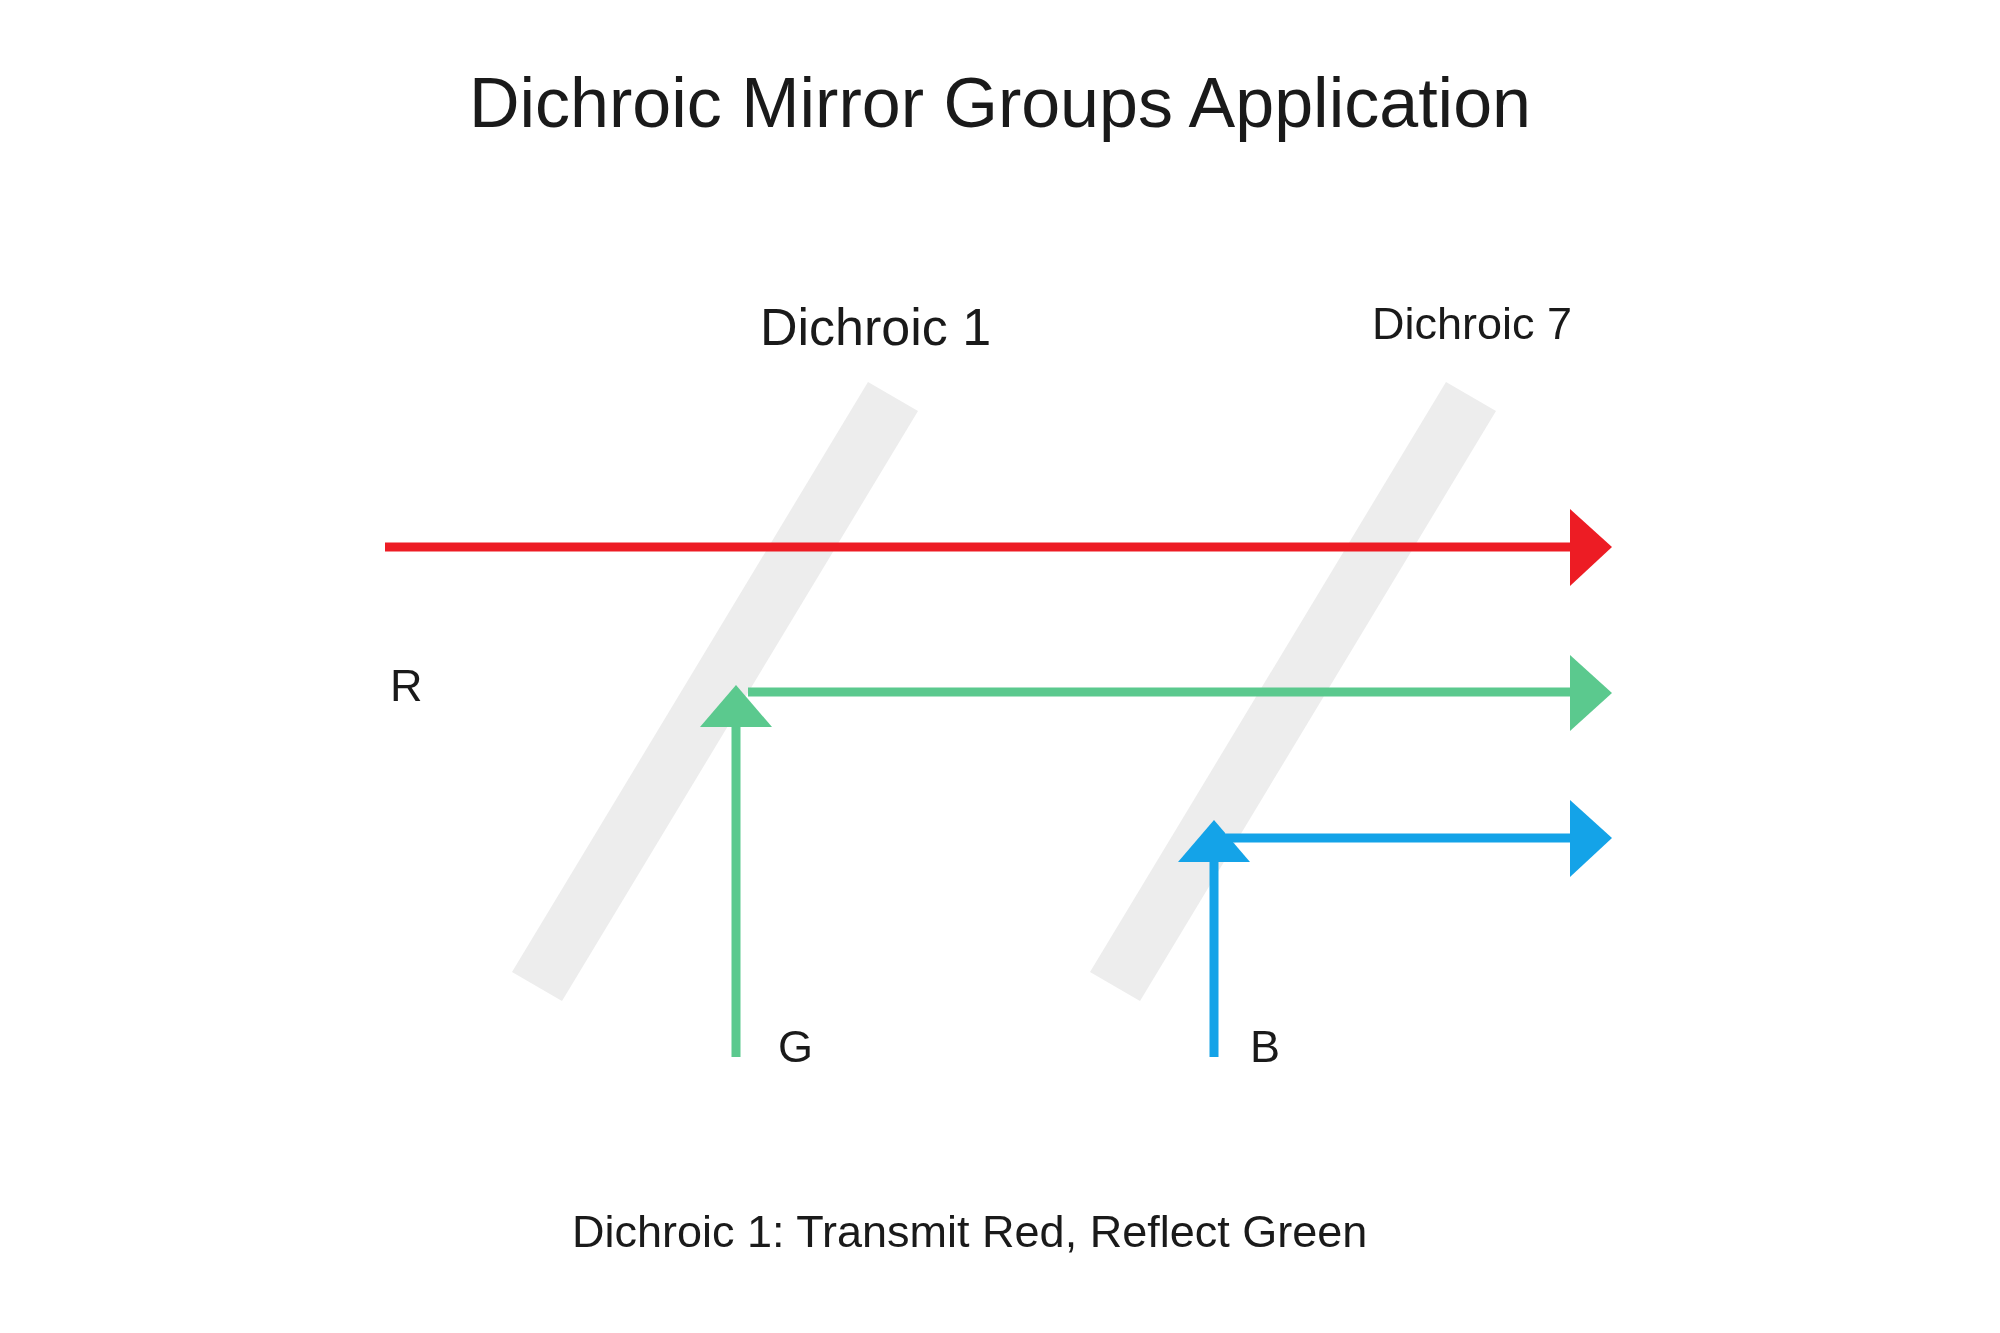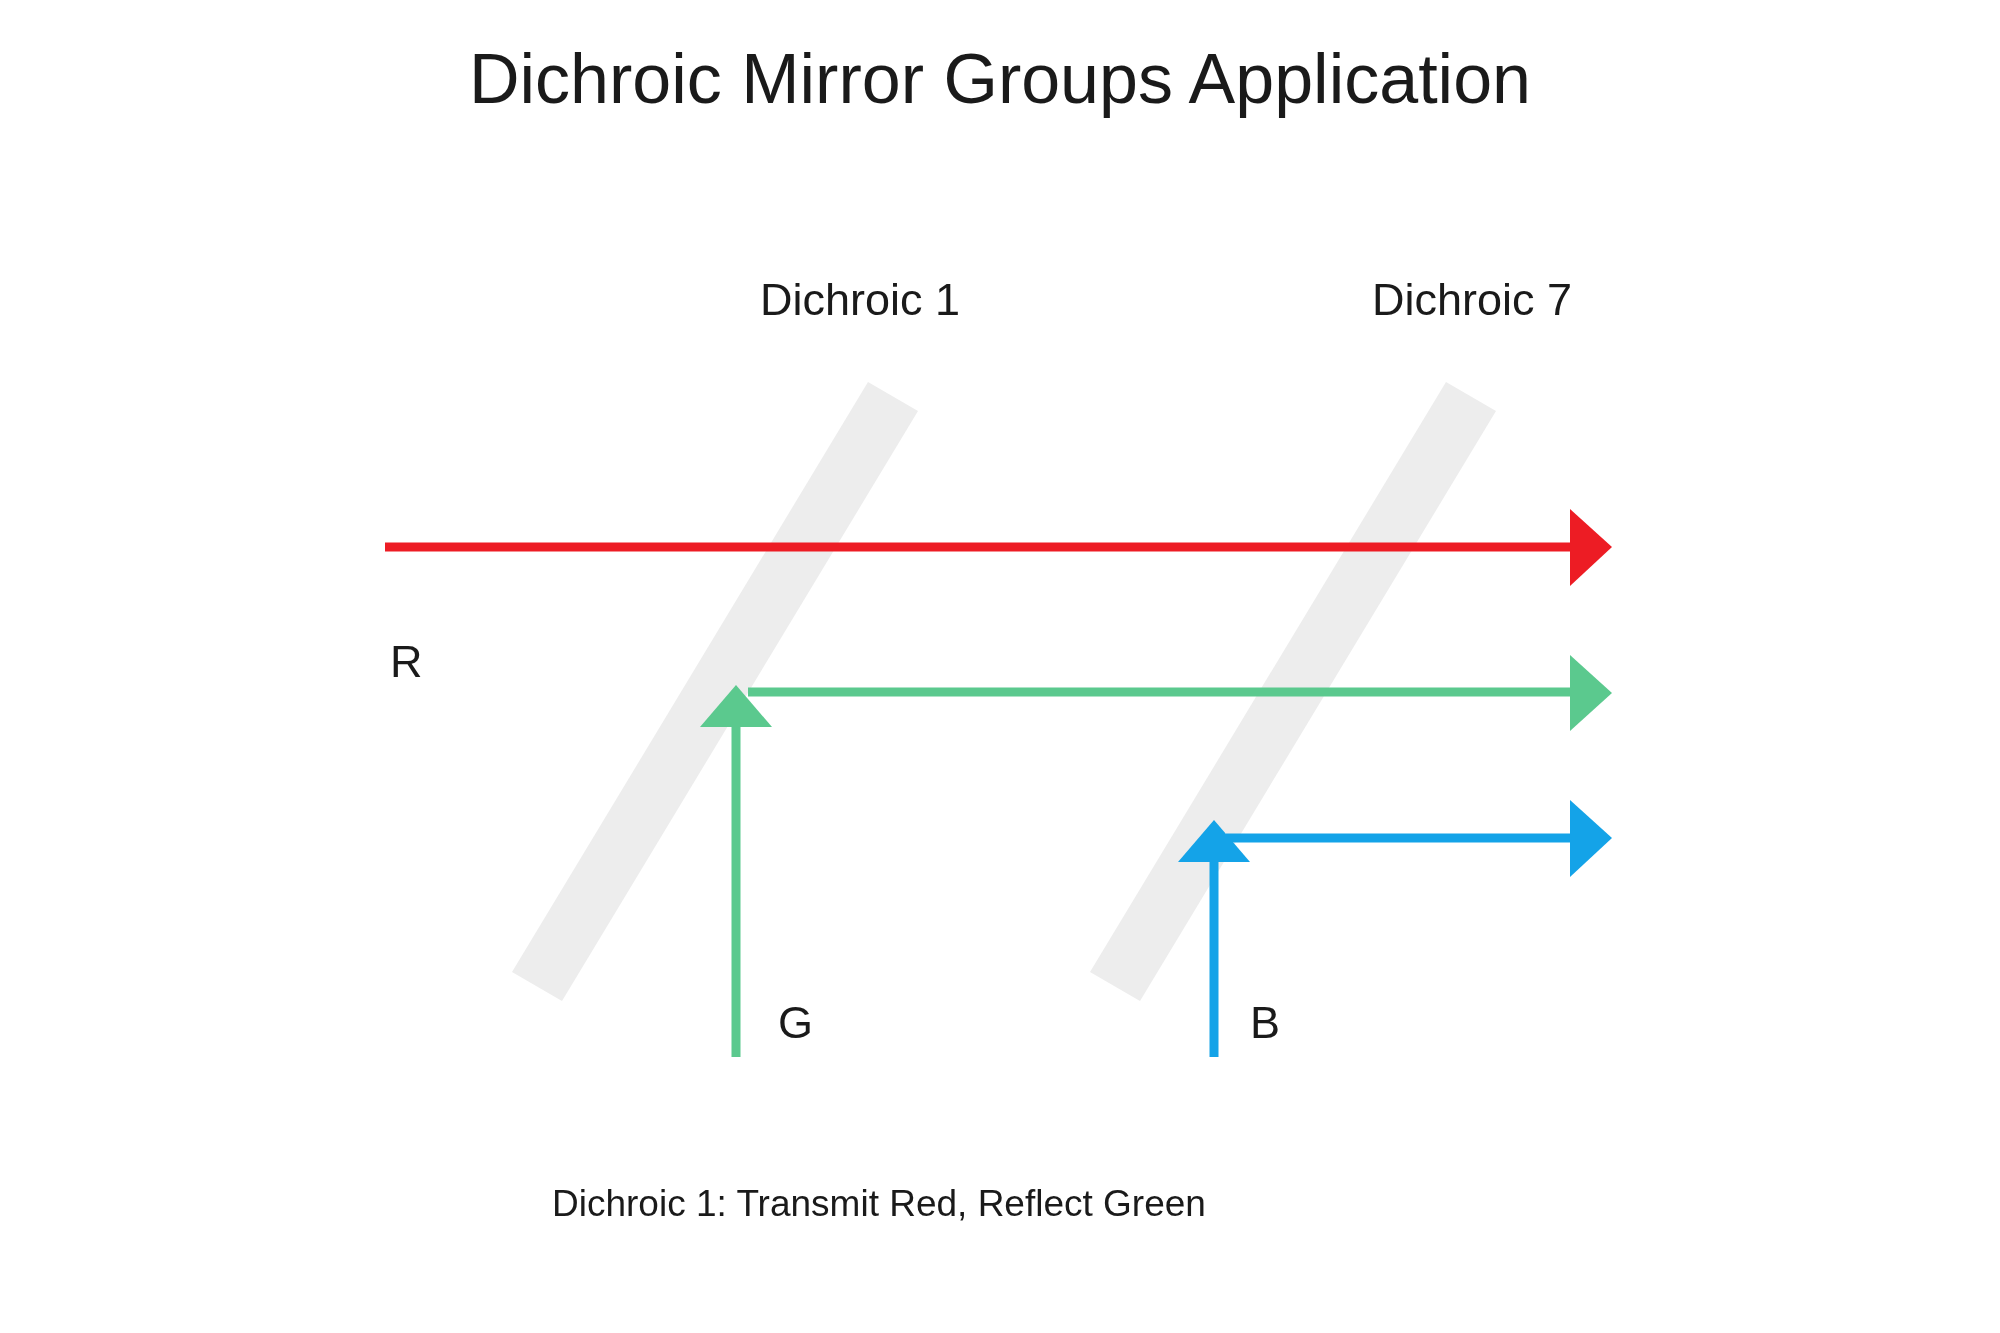--- a/index.html
+++ b/index.html
@@ -26,33 +26,34 @@
     top: 0;
     width: 2000px;
     height: 1333px;
   }
   .txt {
     position: absolute;
     white-space: pre;
     font-family: "Liberation Sans", sans-serif;
     color: #1a1a1a;
     line-height: 1;
+    margin-top: 24px;
   }
   #page-title {
     left: 0;
     top: 44px;
     width: 2000px;
     text-align: center;
     font-size: 70px;
     letter-spacing: 0px;
   }
   #mirror1-label {
     left: 760px;
     top: 277px;
-    font-size: 45px;
+    font-size: 52px;
   }
   #mirror2-label {
     left: 1372px;
     top: 277px;
     font-size: 45px;
   }
   #label-r {
     left: 390px;
     top: 639px;
     font-size: 45px;
@@ -61,23 +62,23 @@
     left: 778px;
     top: 1000px;
     font-size: 45px;
   }
   #label-b {
     left: 1250px;
     top: 1000px;
     font-size: 45px;
   }
   #caption-line-1 {
-    left: 552px;
+    left: 572px;
     top: 1185px;
-    font-size: 37px;
+    font-size: 45px;
   }
   #caption-line-2 {
     left: 552px;
     top: 1245px;
     font-size: 45px;
   }
 </style>
 </head>
 <body>
 

